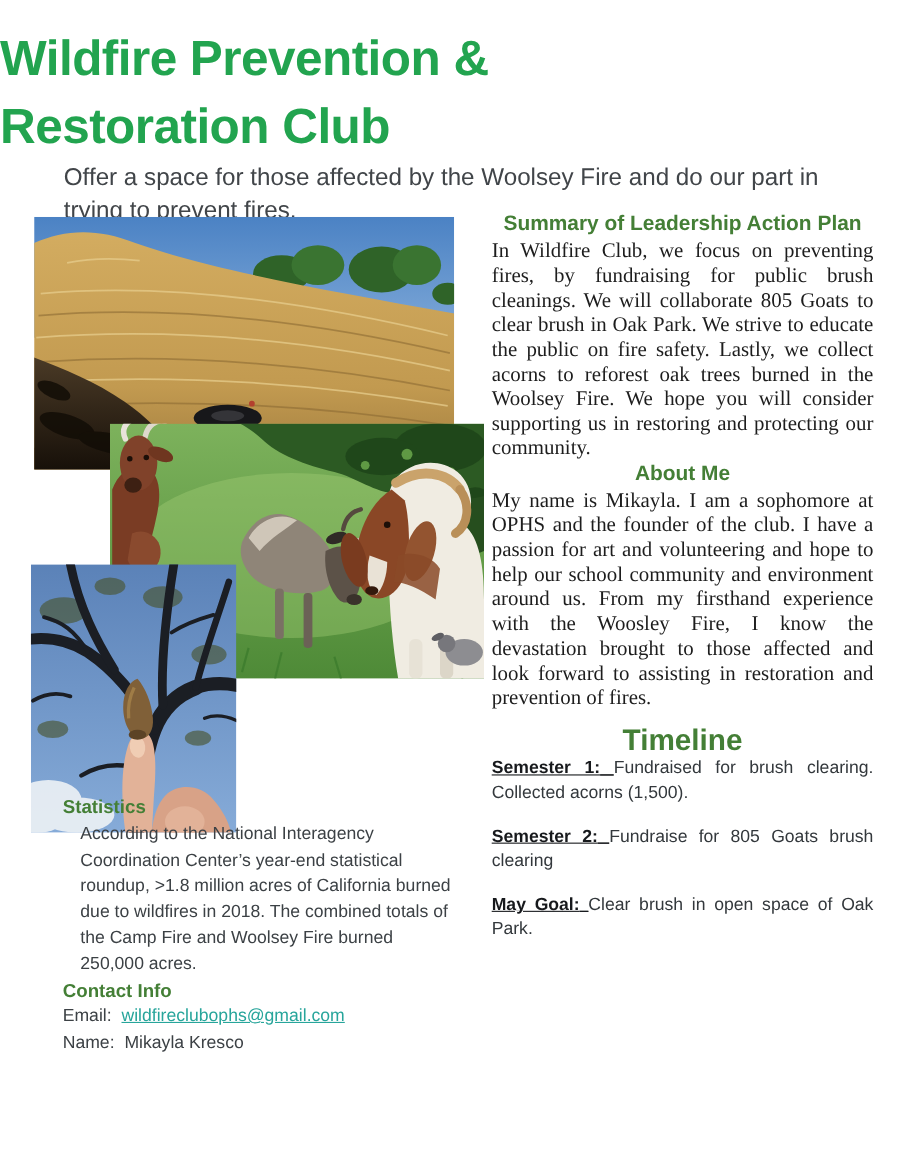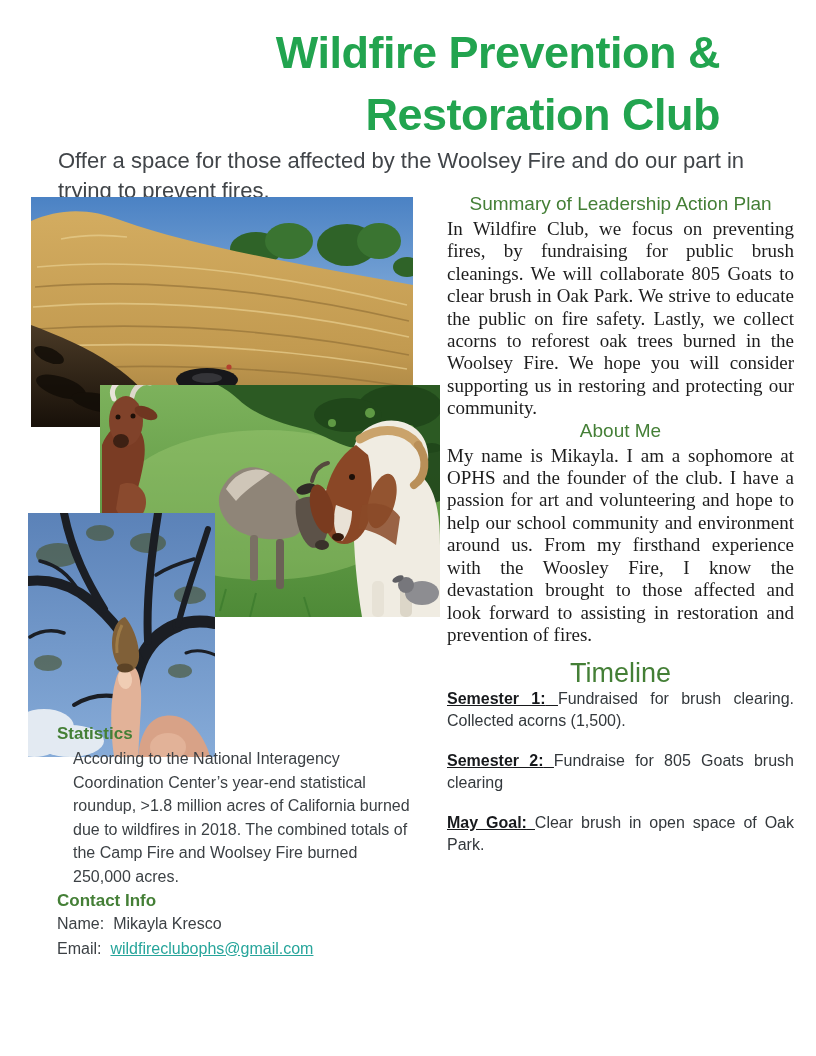--- a/index.html
+++ b/index.html
@@ -7,36 +7,36 @@
     --heading-green:#447f36;
     --link-teal:#27a59b;
   }
   *{box-sizing:border-box;}
   html,body{margin:0;padding:0;background:#ffffff;}
   body{width:816px;height:1056px;position:relative;overflow:hidden;
        font-family:"Liberation Sans",sans-serif;}
   .page{position:absolute;inset:0;background:#fff;}
 
   
-  .title{position:absolute;top:22px;left:0;width:720px;margin:0;text-align:right;
+  .title{position:absolute;top:22px;left:0;width:720px;margin:0;text-align:left;
          font-size:45px;line-height:62px;font-weight:bold;
          color:var(--title-green,#22a44f);letter-spacing:-0.5px;}
   .subtitle{position:absolute;top:146px;left:58px;width:742px;margin:0;
             font-size:22px;line-height:30px;color:#414549;}
 
   
   .photo{position:absolute;overflow:hidden;}
   .photo svg{display:block;width:100%;height:100%;}
   #field-photo{left:31px;top:197px;width:382px;height:230px;z-index:1;}
   #goats-photo{left:100px;top:385px;width:340px;height:232px;z-index:2;}
   #acorn-photo{left:28px;top:513px;width:187px;height:244px;z-index:3;}
 
   
   .right-col{position:absolute;left:447px;top:193px;width:347px;z-index:4;}
-  .sec-h{margin:0;text-align:center;font-size:19px;line-height:22px;font-weight:normal;
+  .sec-h{margin:0;text-align:center;font-size:19px;line-height:22px;font-weight:bold;
          color:var(--heading-green,#447f36);}
   .serif{margin:3px 0 0;font-family:"Liberation Serif",serif;font-size:19px;
          line-height:22.4px;color:#1d1d1d;text-align:justify;}
   #about-heading{}
   #timeline-heading{margin-top:12px;font-size:27px;line-height:30px;}
   .tl{margin:0 0 19px;font-size:16px;line-height:21.5px;color:#33383c;text-align:justify;}
   .tl:first-of-type{margin-top:6px;}
   .tl b{color:#17191c;text-decoration:underline;}
   .tl b:after{content:" ";text-decoration:underline;}
 
@@ -248,17 +248,17 @@
     <p class="tl"><b>Semester 1:</b> <span>Fundraised for brush clearing. Collected acorns (1,500).</span></p>
     <p class="tl"><b>Semester 2:</b> <span>Fundraise for 805 Goats brush clearing</span></p>
     <p class="tl"><b>May Goal:</b> <span>Clear brush in open space of Oak Park.</span></p>
   </div>
 
   <div class="left-col">
     <h3 class="small-h">Statistics</h3>
     <p class="stats-body">According to the National Interagency Coordination Center’s year-end statistical roundup, &gt;1.8 million acres of California burned due to wildfires in 2018.  The combined totals of the Camp Fire and Woolsey Fire burned 250,000 acres.</p>
 
     <h3 class="small-h">Contact Info</h3>
+    <p class="contact-line"><span>Email:</span><a class="email val" href="#">wildfireclubophs@gmail.com</a></p>
     <p class="contact-line"><span>Name:</span><span class="val">Mikayla Kresco</span></p>
-    <p class="contact-line"><span>Email:</span><a class="email val" href="#">wildfireclubophs@gmail.com</a></p>
   </div>
 
 </div>
 
 </body></html>

